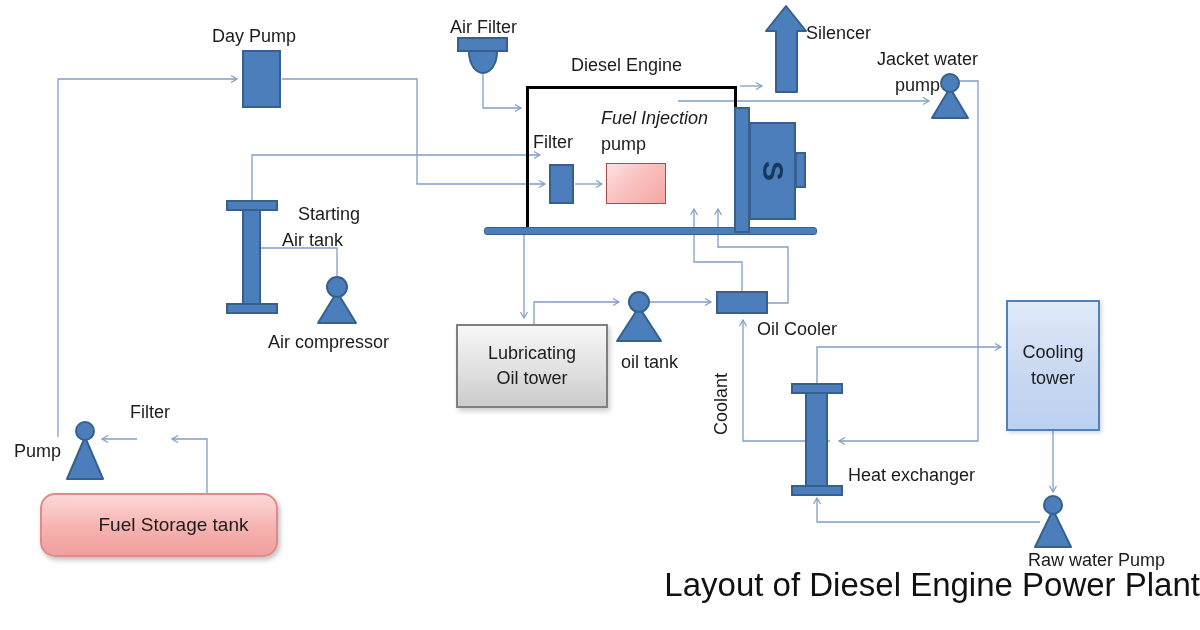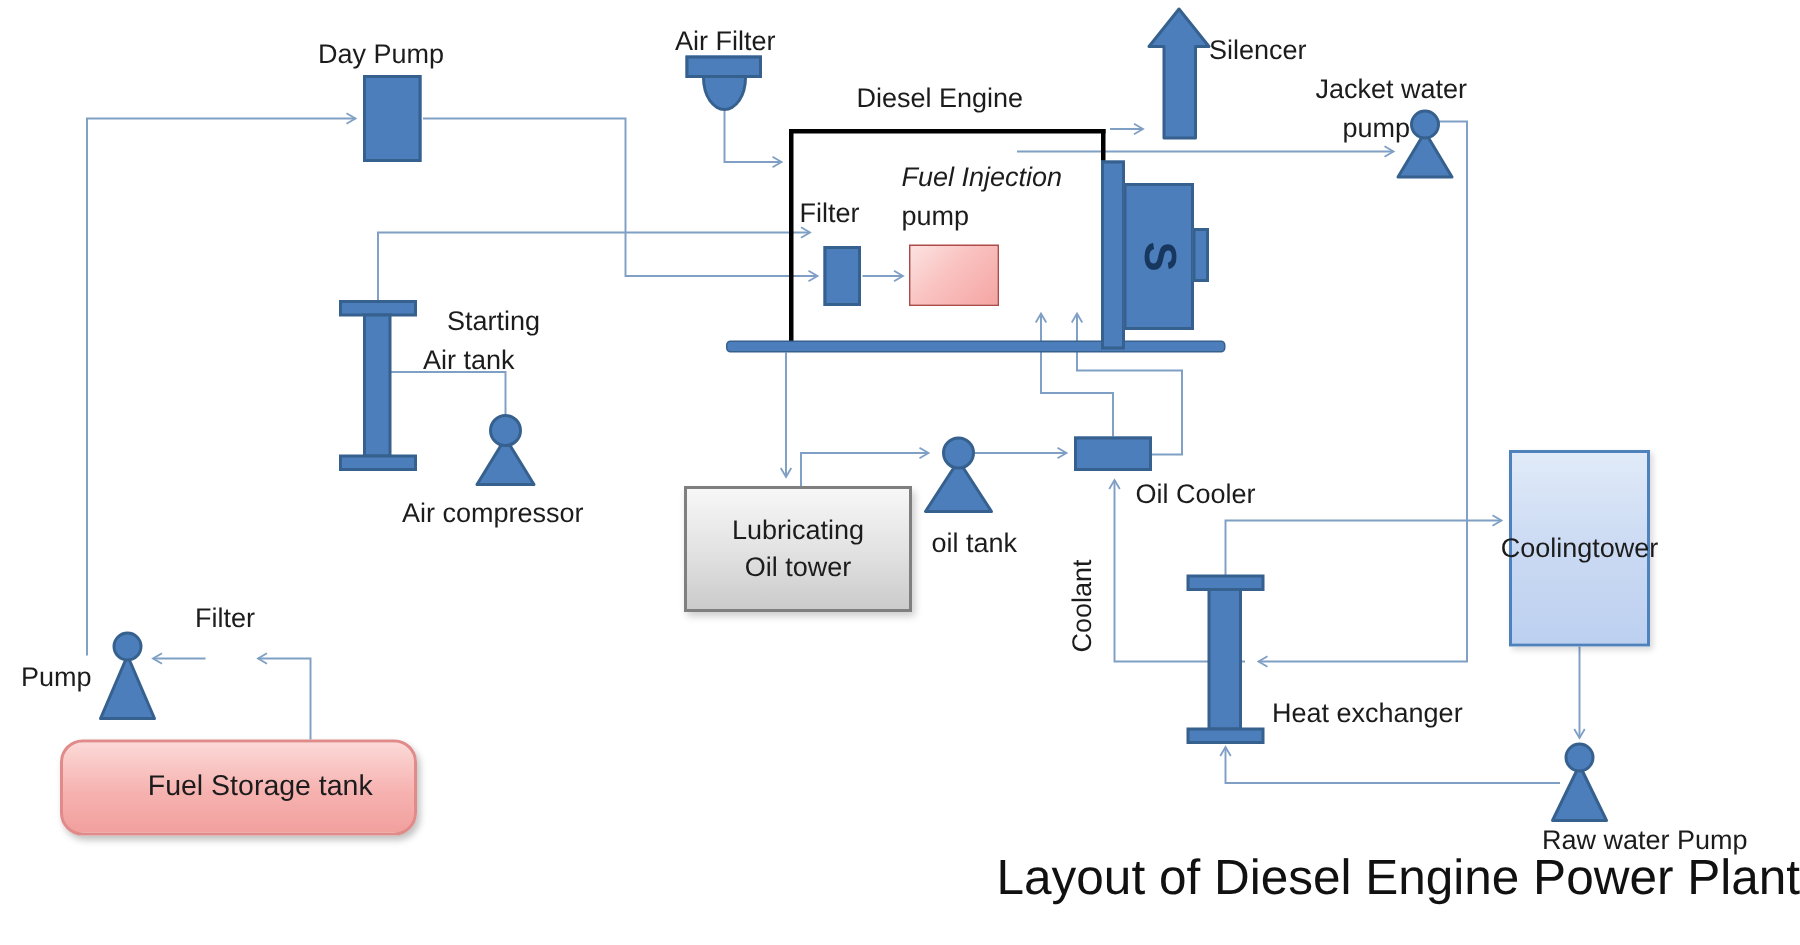--- a/index.html
+++ b/index.html
@@ -30,21 +30,21 @@
   .lube-tank{
     background:linear-gradient(180deg,#F7F7F7 0%,#E3E3E3 50%,#CBCBCB 100%);
     border:2px solid #7F7F7F;
     box-shadow:2px 3px 5px rgba(0,0,0,0.2);
     display:flex;flex-direction:column;align-items:center;justify-content:center;
   }
   .cool-tower{
     background:linear-gradient(180deg,#E0EAF8 0%,#CBDAF3 50%,#BCD0F0 100%);
     border:2px solid #4F81BD;
     box-shadow:2px 2px 4px rgba(0,0,0,0.15);
-    display:flex;flex-direction:row;align-items:center;justify-content:center;text-align:center;
+    display:flex;flex-direction:column;align-items:center;justify-content:center;text-align:center;
   }
   .lbl{
     position:absolute;z-index:3;
     font-size:18px;color:#1c1c1c;white-space:nowrap;line-height:1.1;
   }
   .inner-lbl{font-size:18px;color:#1c1c1c;white-space:nowrap;line-height:1.4;}
   .title{
     position:absolute;z-index:3;left:0;top:566px;width:1200px;
     text-align:right;font-size:33px;color:#111;
   }

